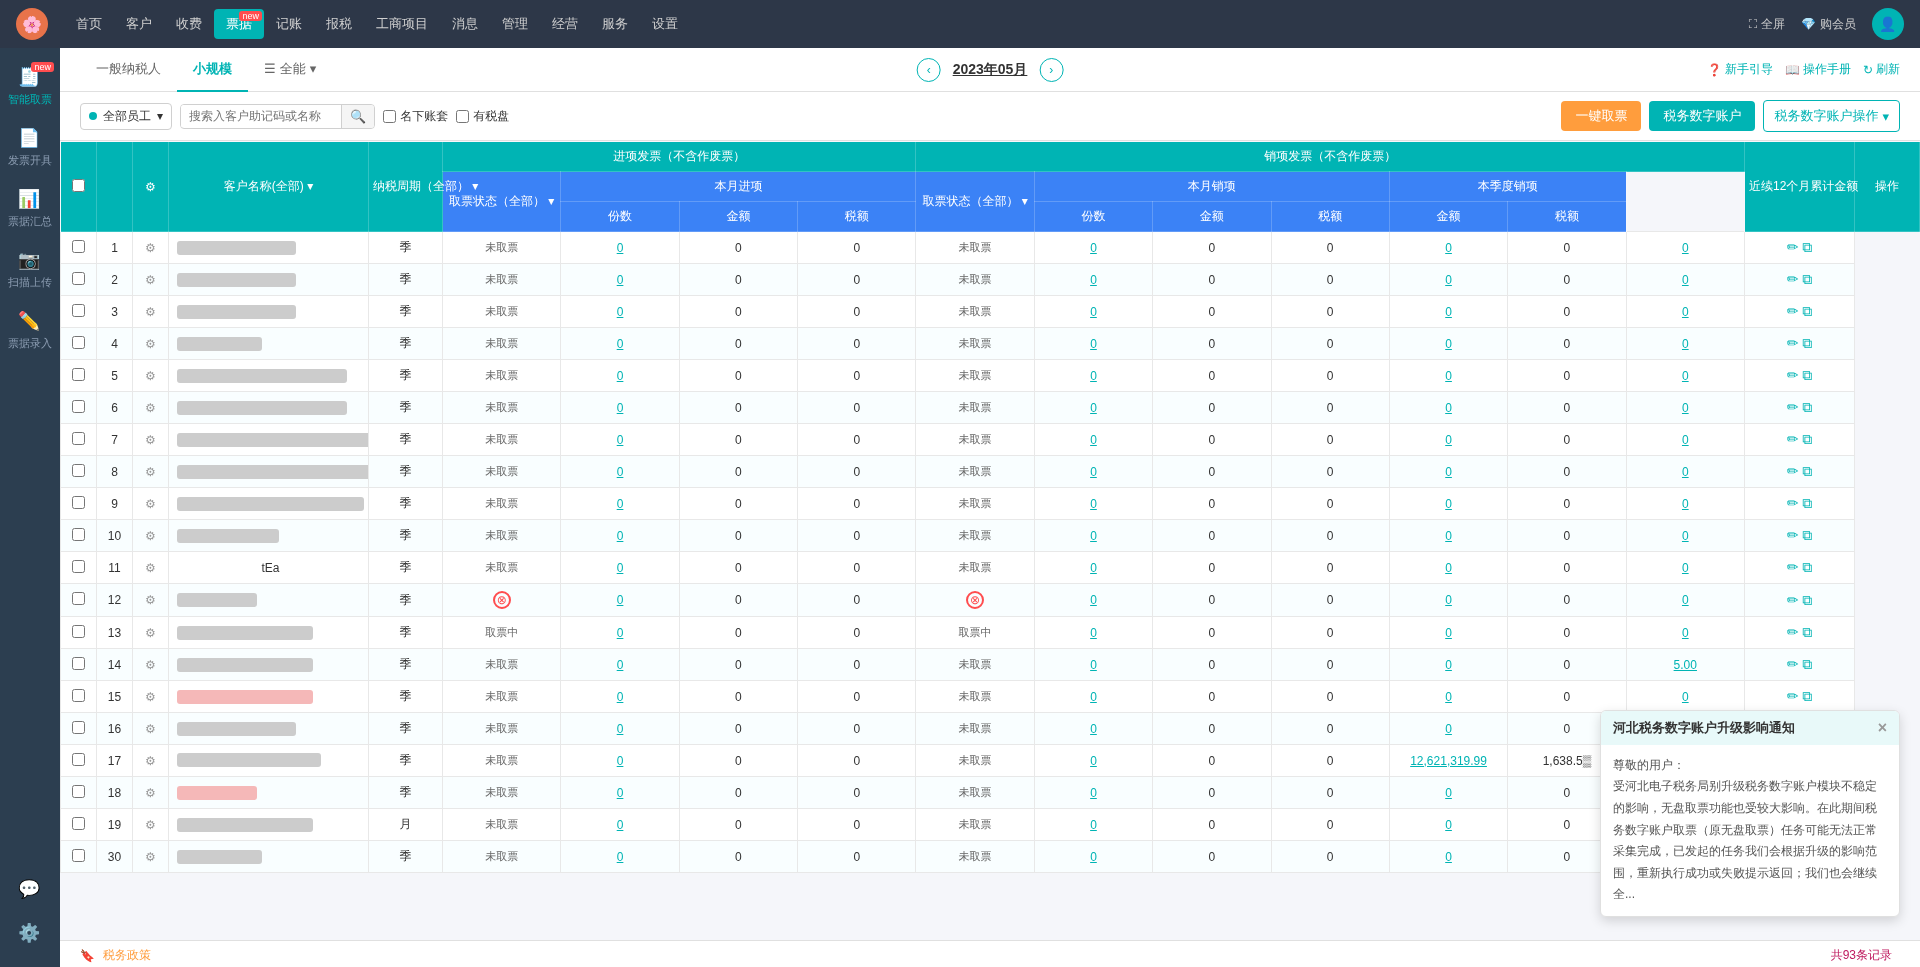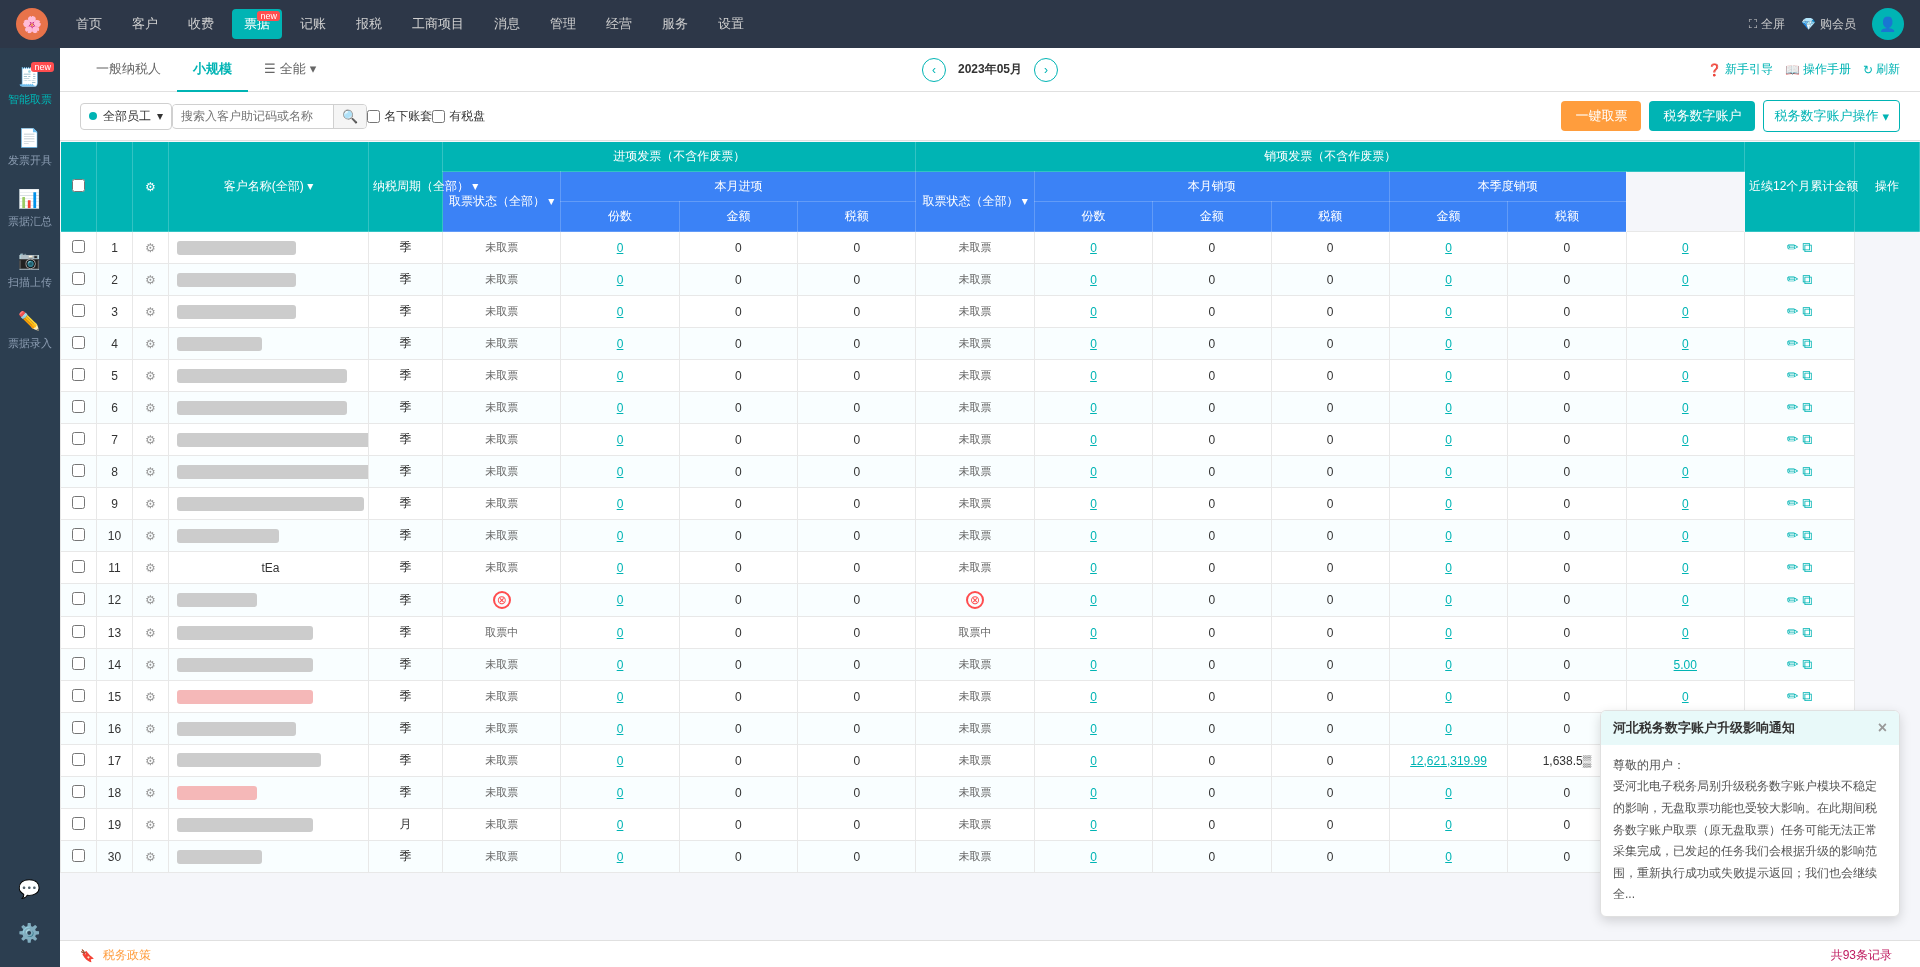--- a/index.html
+++ b/index.html
@@ -20,21 +20,21 @@
     .top-nav .logo {
       width: 32px; height: 32px;
       background: #e8734a;
       border-radius: 50%;
       display: flex; align-items: center; justify-content: center;
       margin-right: 16px;
       font-size: 16px; color: #fff;
     }
     .top-nav .nav-items {
       display: flex; align-items: flex-end; flex: 1;
-      gap: 6px;
+      gap: 0;
     }
     .top-nav .nav-item {
       padding: 6px 12px;
       cursor: pointer;
       border-radius: 4px;
       font-size: 13px;
       color: #d0d0d0;
       position: relative;
     }
     .top-nav .nav-item.active {
@@ -160,39 +160,39 @@
     }
     .period-nav .arrow {
       width: 24px; height: 24px;
       border-radius: 50%;
       border: 1px solid #00b4b4;
       color: #00b4b4;
       display: flex; align-items: center; justify-content: center;
       cursor: pointer; font-size: 12px;
     }
     .period-nav .period-text {
-      font-size: 12px; font-weight: bold; color: #333;
+      font-size: 14px; font-weight: bold; color: #333; text-decoration: underline;
     }
     .sub-header-actions {
       position: absolute;
       right: 20px;
       display: flex; align-items: center; gap: 12px;
     }
     .sub-header-actions span {
       font-size: 12px; color: #00b4b4; cursor: pointer;
       display: flex; align-items: center; gap: 3px;
     }
 
     
     .toolbar {
       background: #fff;
       padding: 8px 20px;
       display: flex;
       align-items: center;
-      gap: 0;
+      gap: 8px;
       border-bottom: 1px solid #e0e0e0;
     }
     .staff-select {
       display: flex; align-items: center;
       border: 1px solid #d0d0d0;
       border-radius: 4px;
       padding: 4px 8px;
       font-size: 12px;
       color: #333;
       cursor: pointer;

